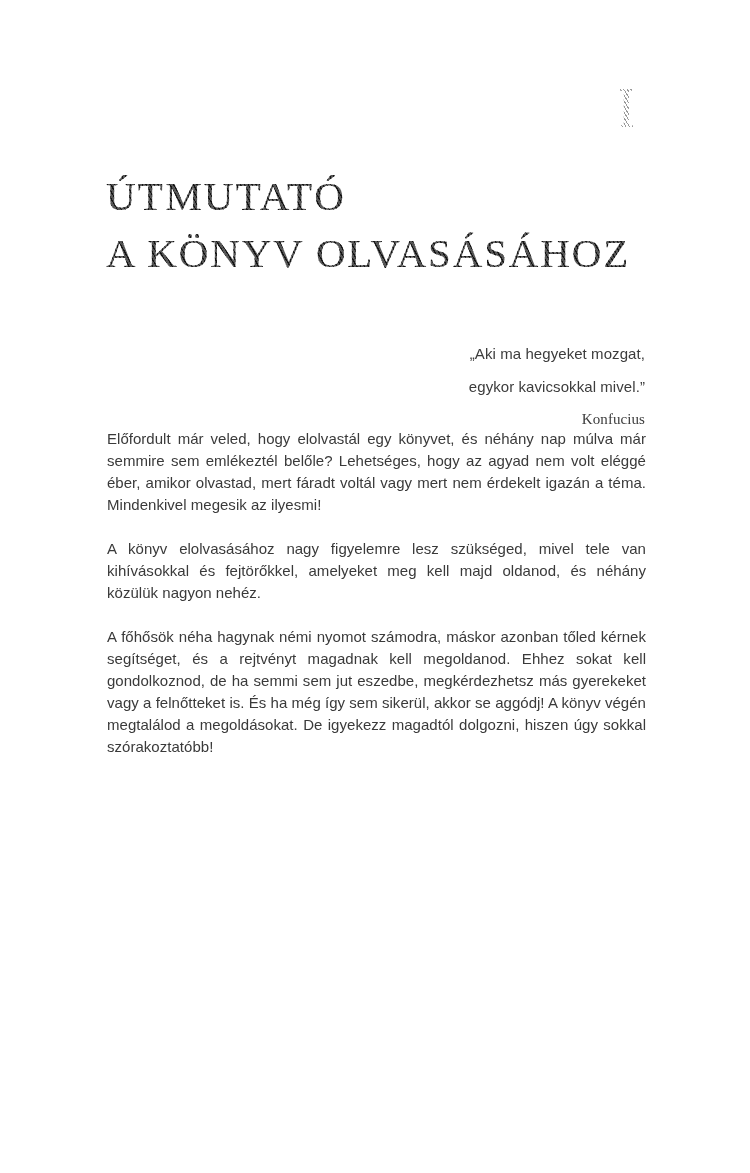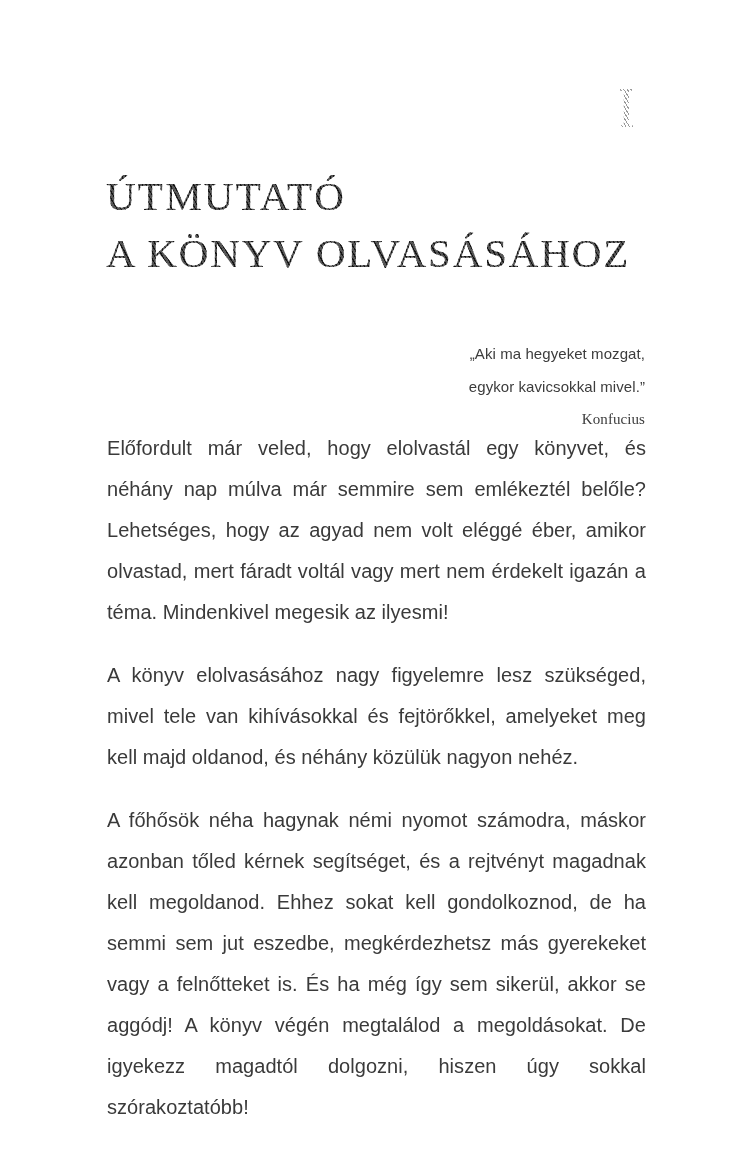--- a/index.html
+++ b/index.html
@@ -101,22 +101,22 @@
   .epigraph .epi-line { display: block; }
   .epigraph .epi-source { display: block; font-family: Liberation Serif, serif; }
 
   
   .body-copy {
     position: absolute;
     left: 107px;
     top: 428px;
     width: 539px;
     color: #3a3a3a;
-    font-size: 20px;
-    line-height: 41px;
+    font-size: 15px;
+    line-height: 22px;
     letter-spacing: 0.002em;
   }
   .body-copy p {
     margin: 0 0 22px 0;
     text-align: justify;
     text-justify: inter-word;
     hyphens: manual;
     -webkit-hyphens: manual;
   }
   .body-copy p:last-child { margin-bottom: 0; }

